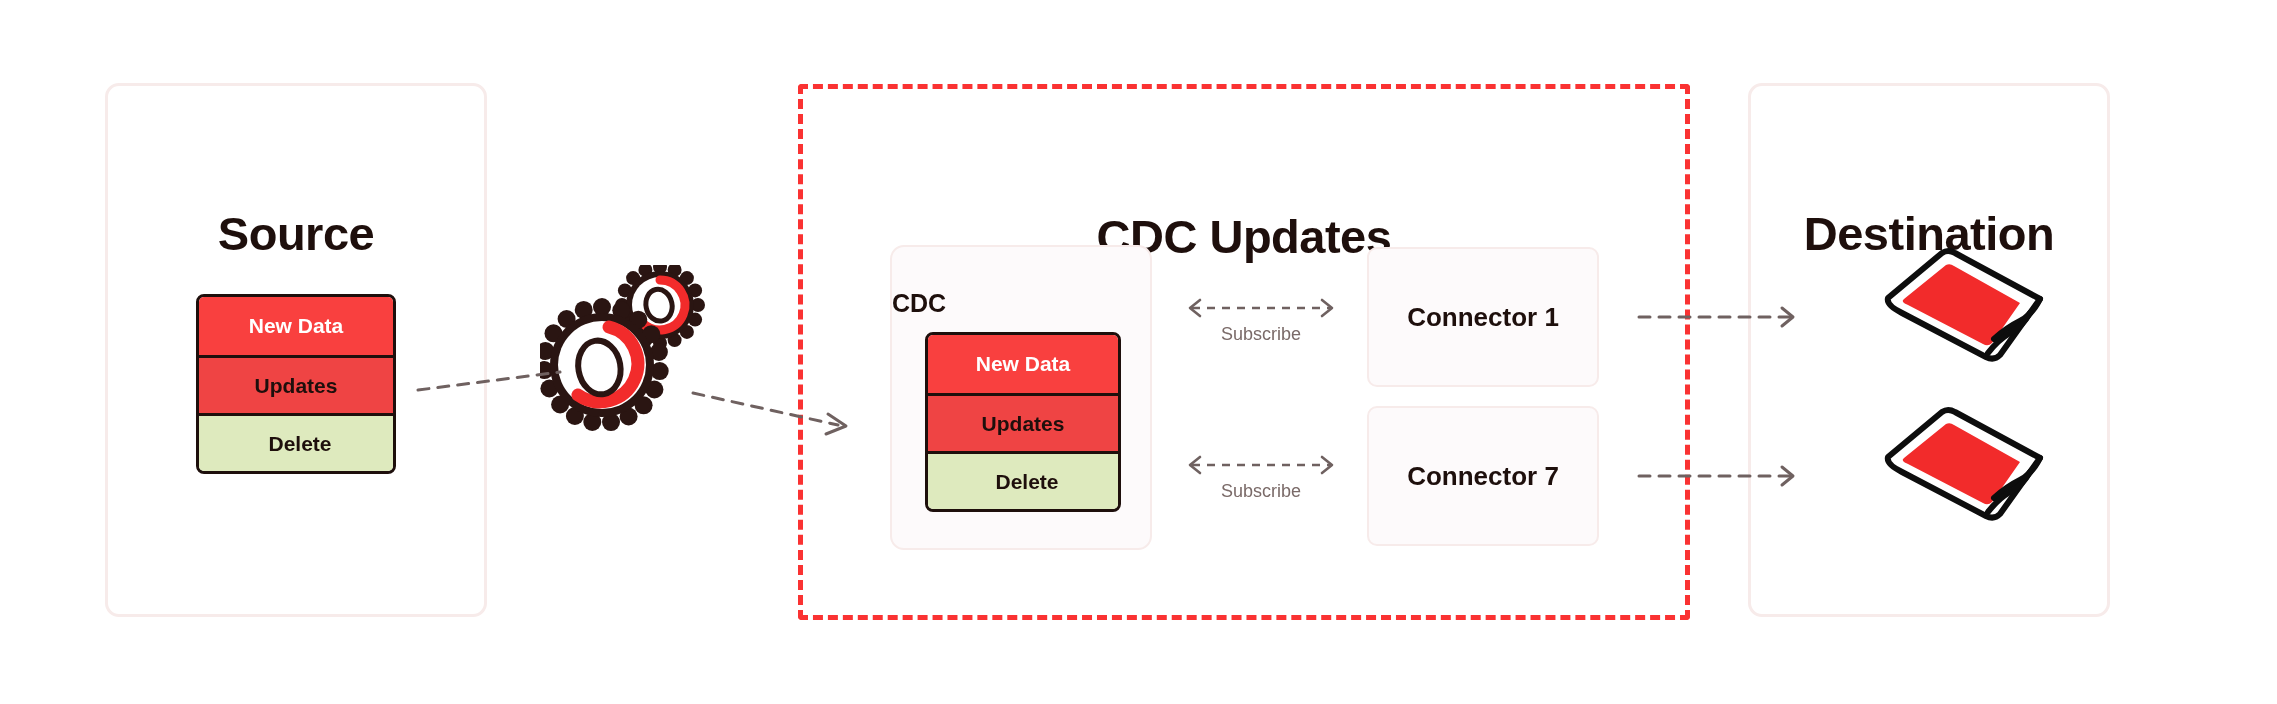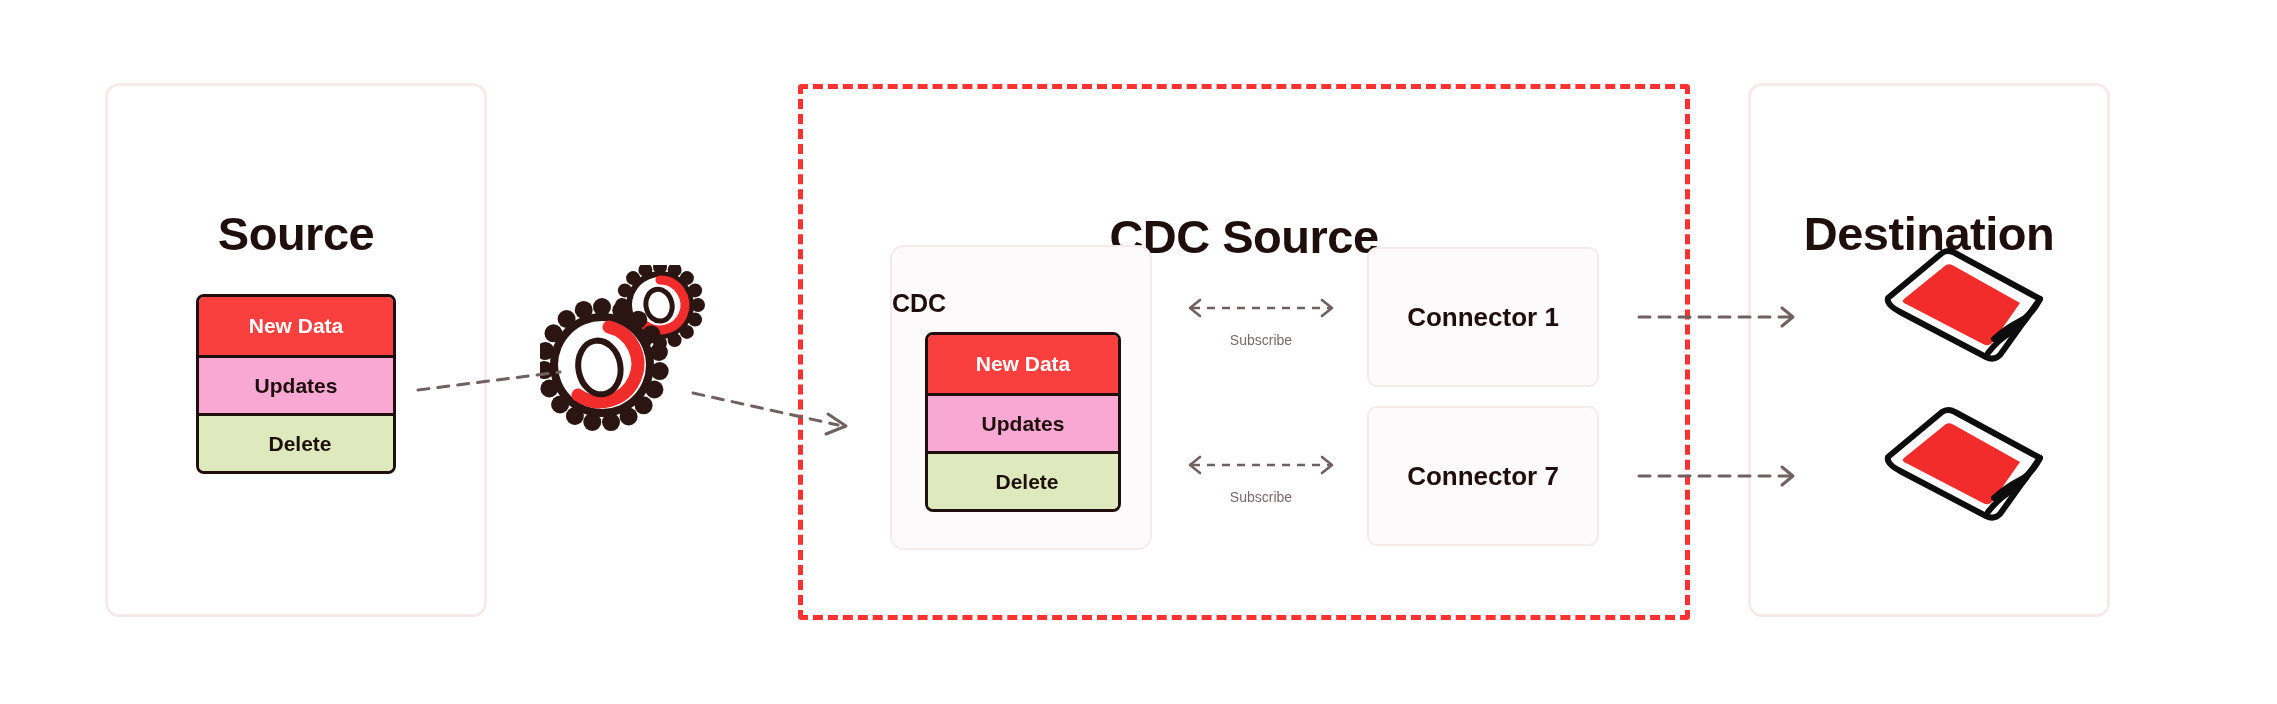--- a/index.html
+++ b/index.html
@@ -69,21 +69,21 @@
     display: flex;
     align-items: center;
     justify-content: center;
     font-size: 21px;
     font-weight: 700;
     color: #1E0F0C;
     box-sizing: border-box;
   }
   .stack-row + .stack-row { border-top: 3px solid #1E0F0C; }
   .stack-row.new    { background: #F9403F; color: #ffffff; }
-  .stack-row.upd    { background: #f9a8d4; text-align: center; }
+  .stack-row.upd    { background: #ef4444; text-align: center; }
   .stack-row.del    { background: #DEEABE; padding-left: 8px; }
 
   #stack-source { left: 196px; top: 294px; width: 200px; height: 180px; }
   #stack-source .stack-row { height: 58px; }
 
   #stack-cdc { left: 925px; top: 332px; width: 196px; height: 180px; }
   #stack-cdc .stack-row { height: 58px; }
 
   
   #card-cdc {
@@ -131,23 +131,23 @@
 
   
   .subscribe-group {
     position: absolute;
     width: 170px;
     text-align: center;
   }
   #subscribe-1 { left: 1176px; top: 298px; }
   #subscribe-2 { left: 1176px; top: 455px; }
   .subscribe-label {
-    font-size: 14px;
+    font-size: 18px;
     color: #7A6A68;
-    margin-top: 14px;
+    margin-top: 6px;
     font-weight: 400;
   }
   .subscribe-arrow { display: block; }
 
   
   .book-icon { position: absolute; }
   #book-1 { left: 1880px; top: 243px; }
   #book-2 { left: 1880px; top: 402px; }
 
   
@@ -228,21 +228,21 @@
         </g>
         <circle cx="0" cy="0" r="52" fill="#2A1512"></circle>
         <circle cx="0" cy="0" r="44" fill="#ffffff"></circle>
         <path d="M 7,-38 A 38,38 0 1 1 -24,30" fill="none" stroke="#F22B2B" stroke-width="13" stroke-linecap="round"></path>
         <ellipse cx="-3" cy="2" rx="21" ry="27" fill="#ffffff" stroke="#2A1512" stroke-width="6" transform="rotate(-10)"></ellipse>
       </g>
     </svg>
   </div>
 
   <div id="panel-cdc">
-    <div class="panel-title" id="title-cdc">CDC Source</div>
+    <div class="panel-title" id="title-cdc">CDC Updates</div>
   </div>
 
   <div id="card-cdc">
     <div id="card-cdc-label">CDC</div>
   </div>
 
   <div class="stack" id="stack-cdc">
     <div class="stack-row new">New Data</div>
     <div class="stack-row upd">Updates</div>
     <div class="stack-row del">Delete</div>

